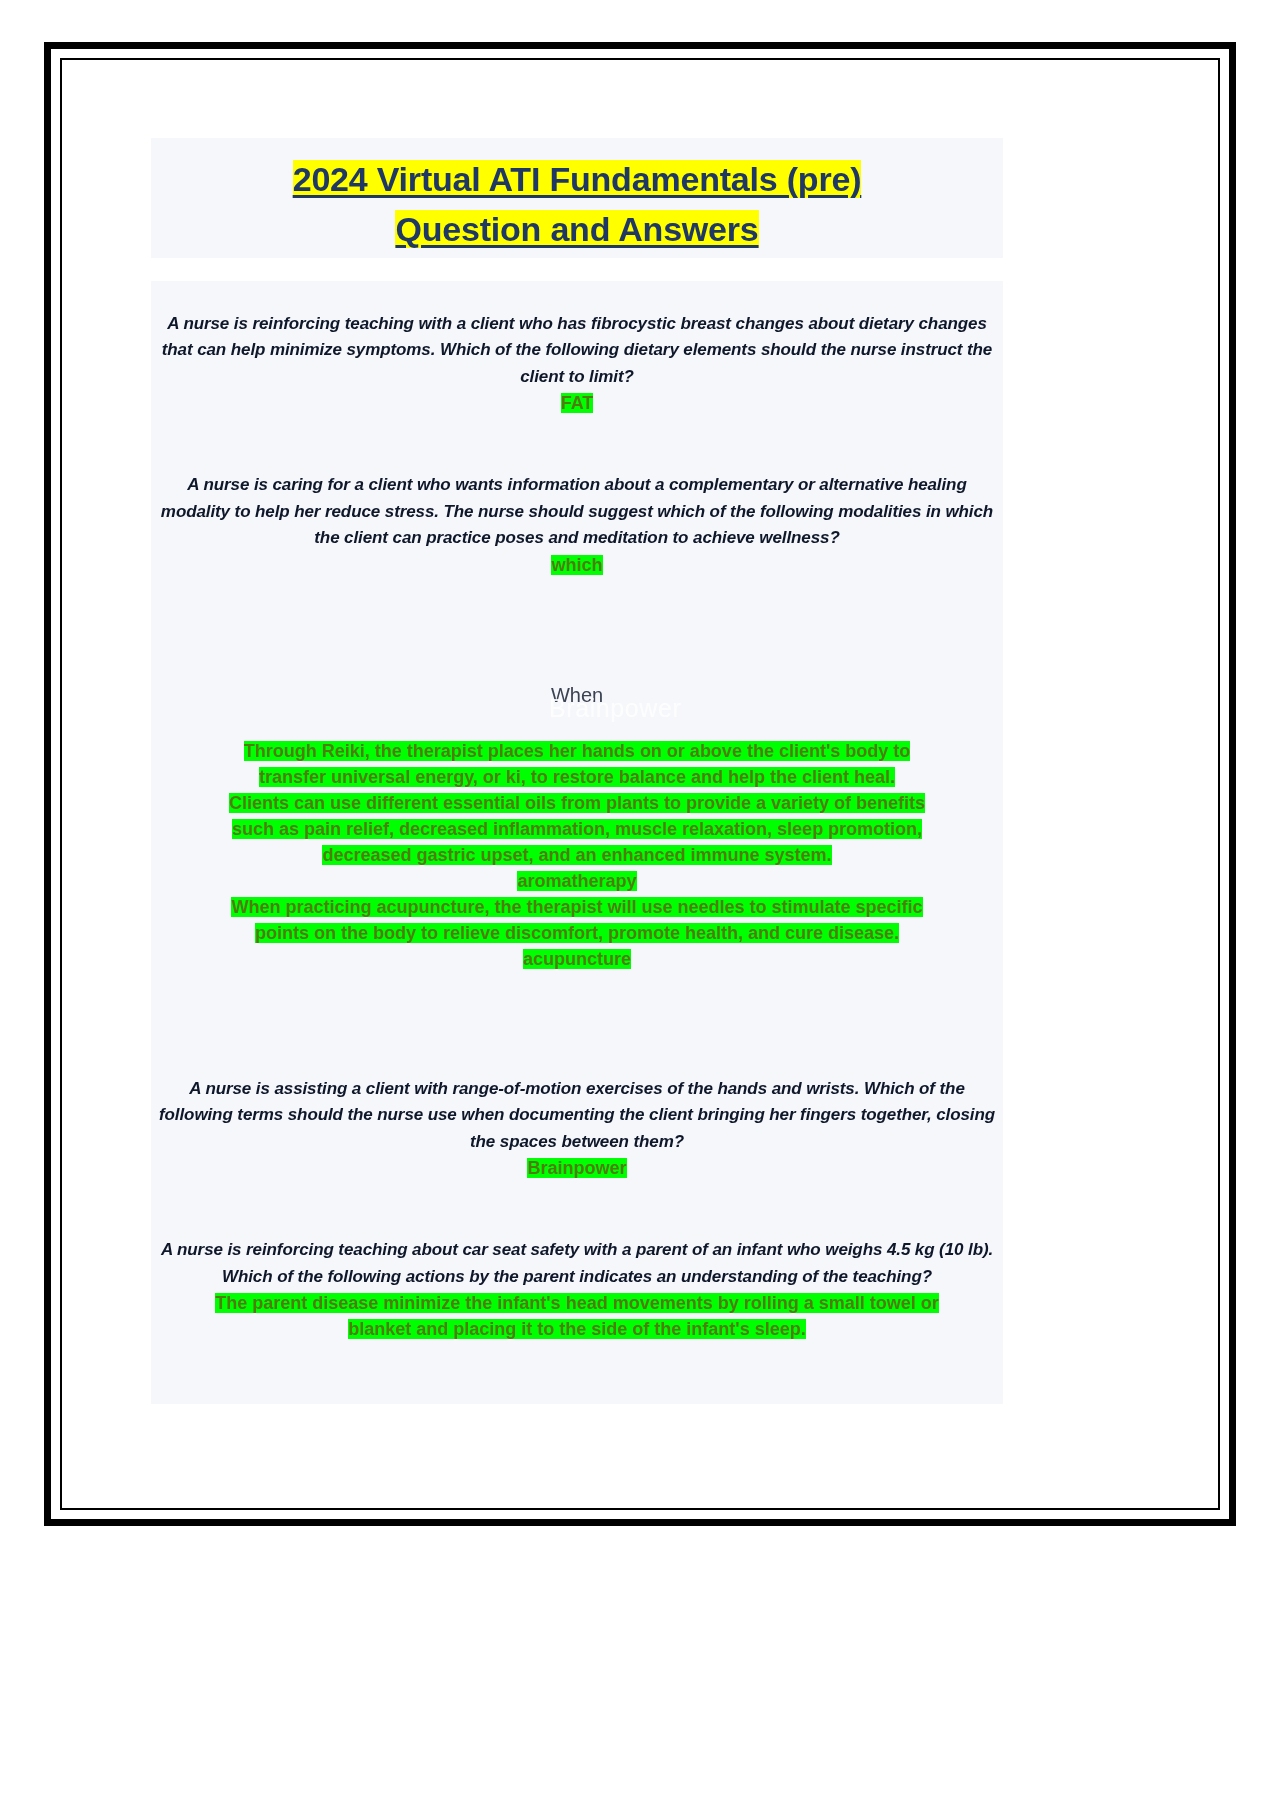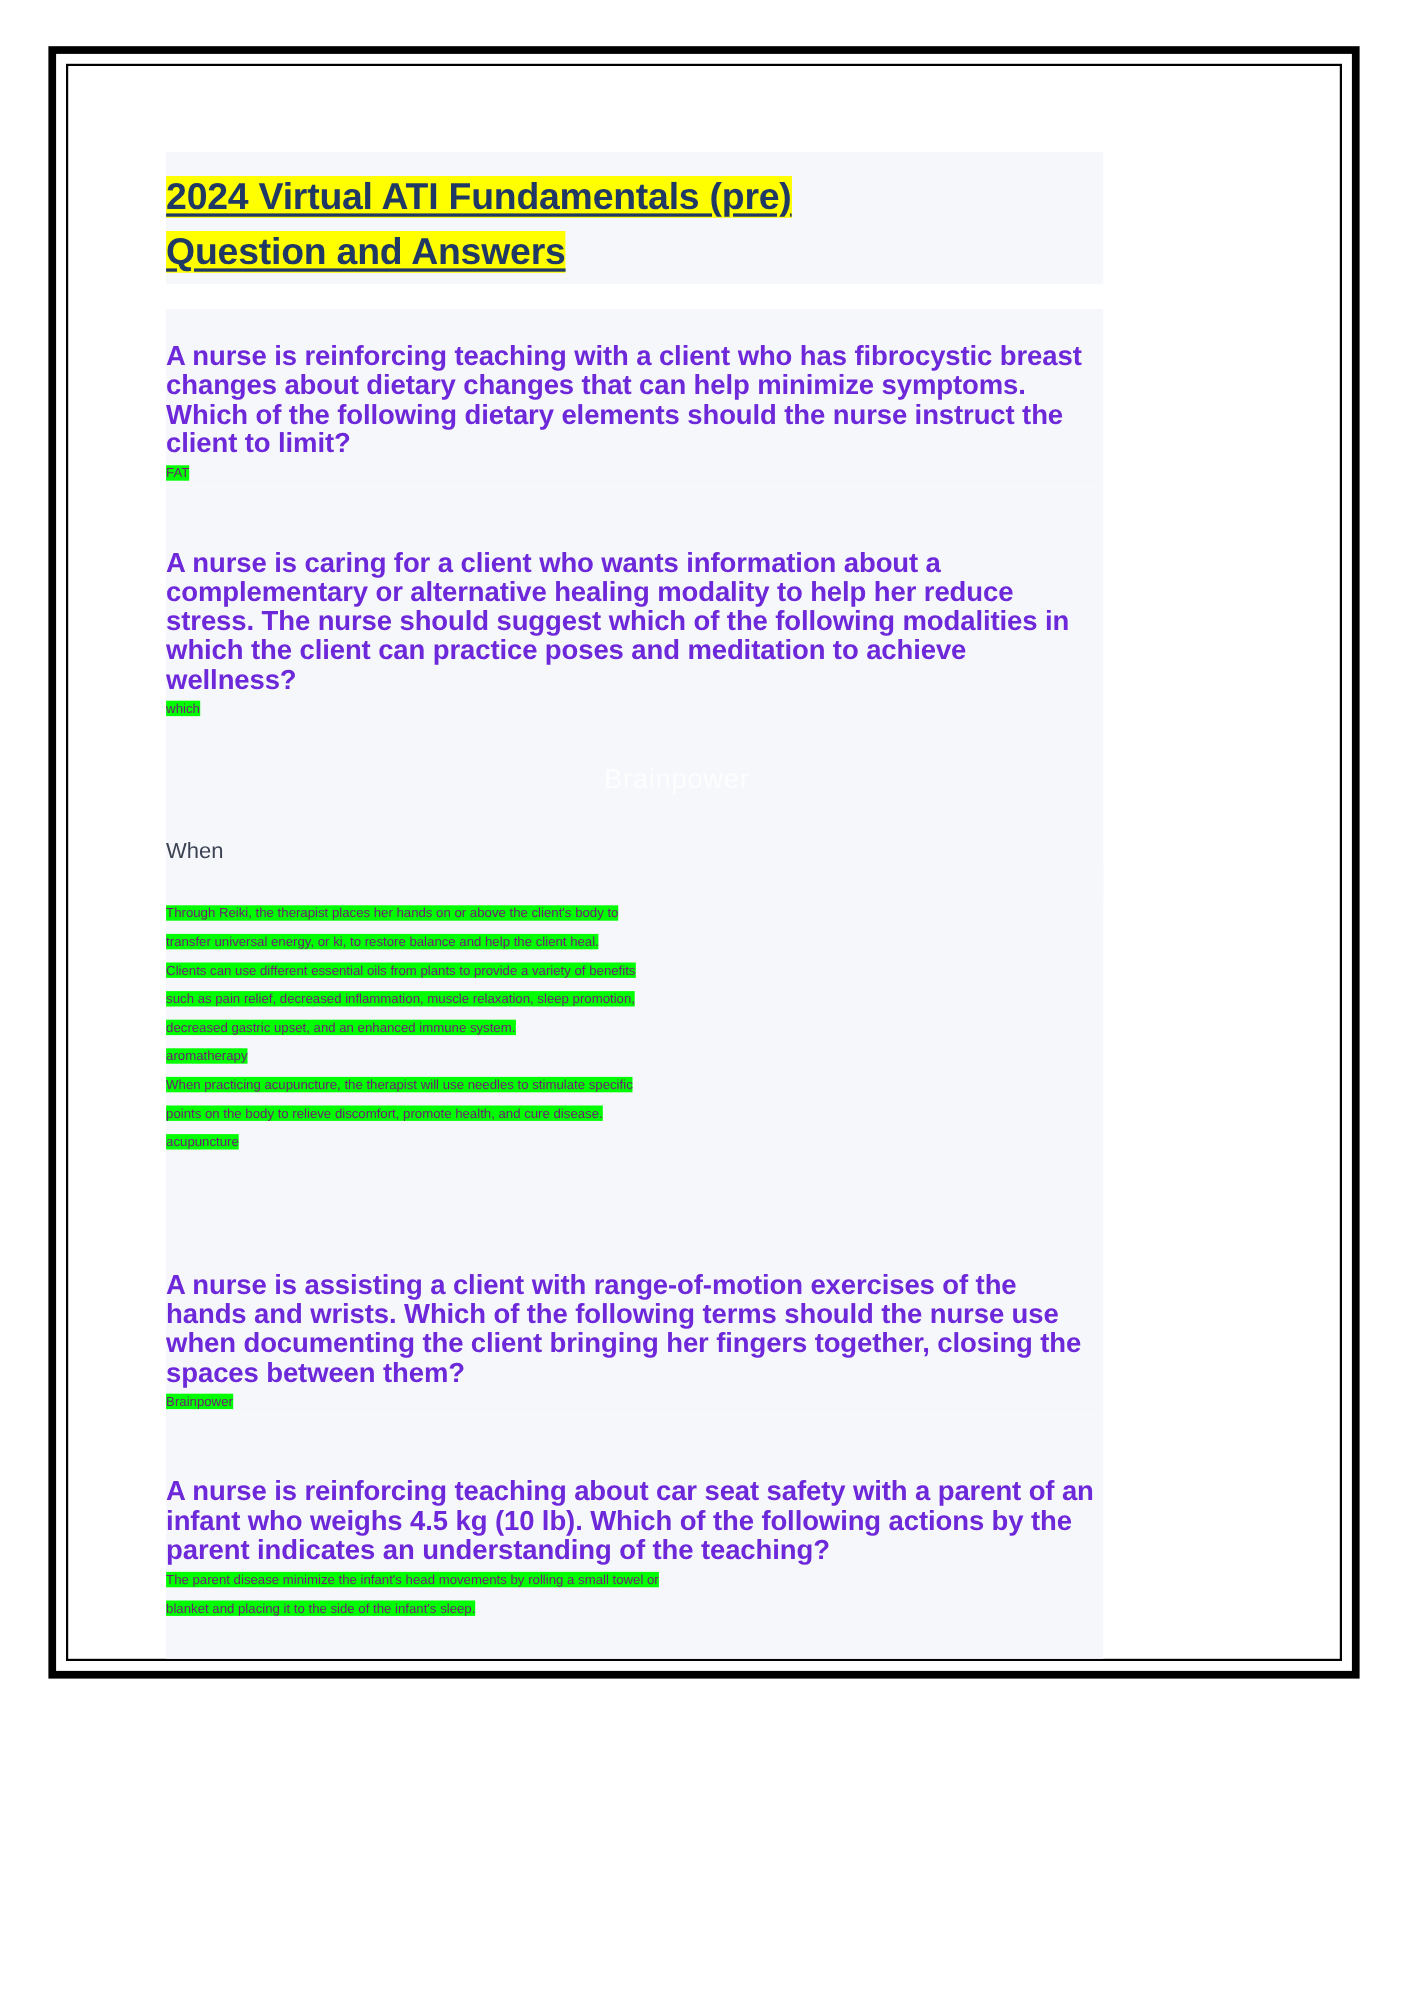--- a/index.html
+++ b/index.html
@@ -17,20 +17,21 @@
   
   .page-outer {
     position: absolute;
     left: 44px;
     top: 42px;
     width: 1192px;
     height: 1484px;
     box-sizing: border-box;
     border: 7px solid #000000;
     background: #ffffff;
+    text-align: center;
   }
   .page-inner {
     position: absolute;
     left: 9px;
     top: 9px;
     right: 9px;
     bottom: 9px;
     box-sizing: border-box;
     border: 2px solid #000000;
     background: #ffffff;
@@ -63,31 +64,32 @@
     box-decoration-break: clone;
     -webkit-box-decoration-break: clone;
   }
 
   
   .qa-block {
     background: #f5f7fa;
     padding: 0;
   }
   .question {
-    font-size: 25px;
+    font-size: 17px;
     line-height: 26.5px;
     font-weight: bold;
-    color: #6d28d9;
+    color: #0f172a;
     letter-spacing: -0.1px;
+    font-style: italic;
   }
   .answer {
-    font-size: 12px;
+    font-size: 18px;
     line-height: 26px;
-    font-weight: normal;
-    color: #701a75;
+    font-weight: bold;
+    color: #4d7c0f;
   }
   .answer .hl,
   .plain .hl {
     background: #00ff00;
     box-decoration-break: clone;
     -webkit-box-decoration-break: clone;
   }
   .plain {
     font-size: 20px;
     line-height: 26px;

